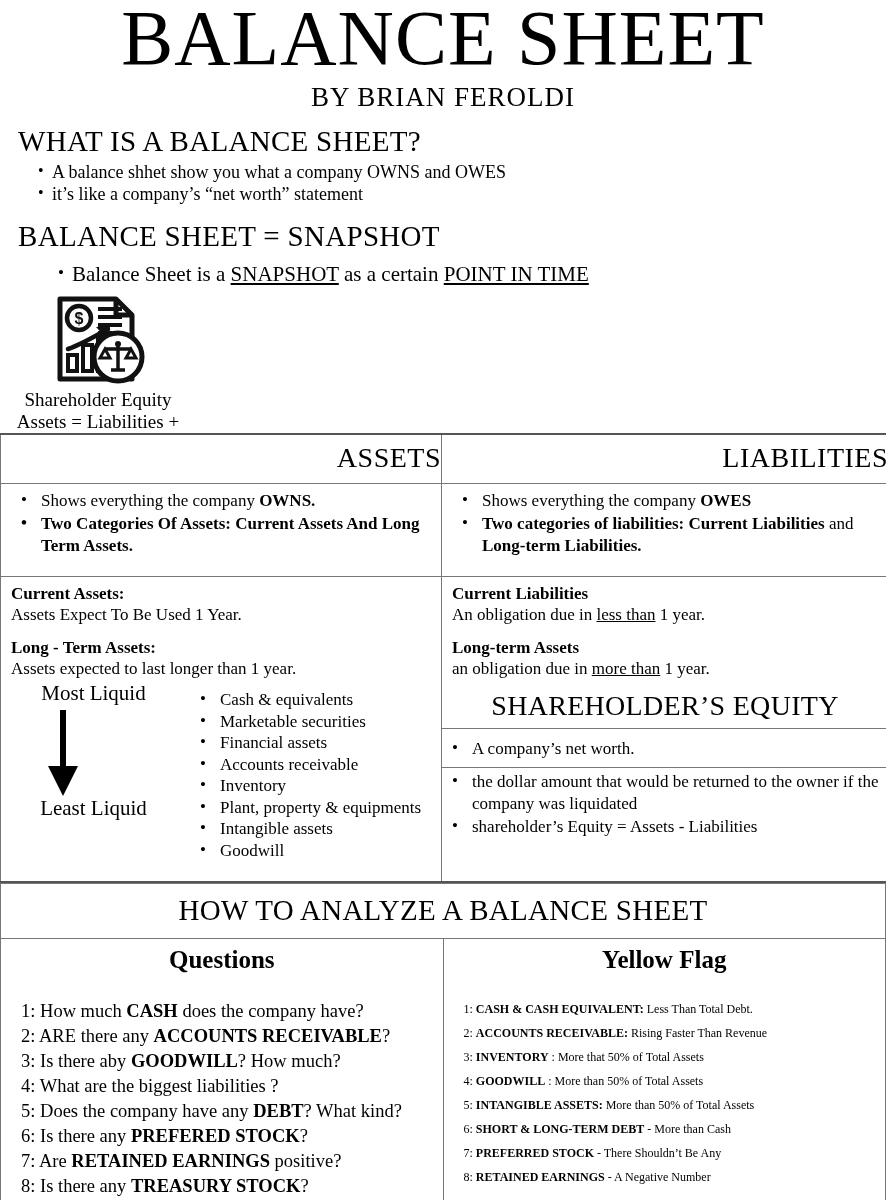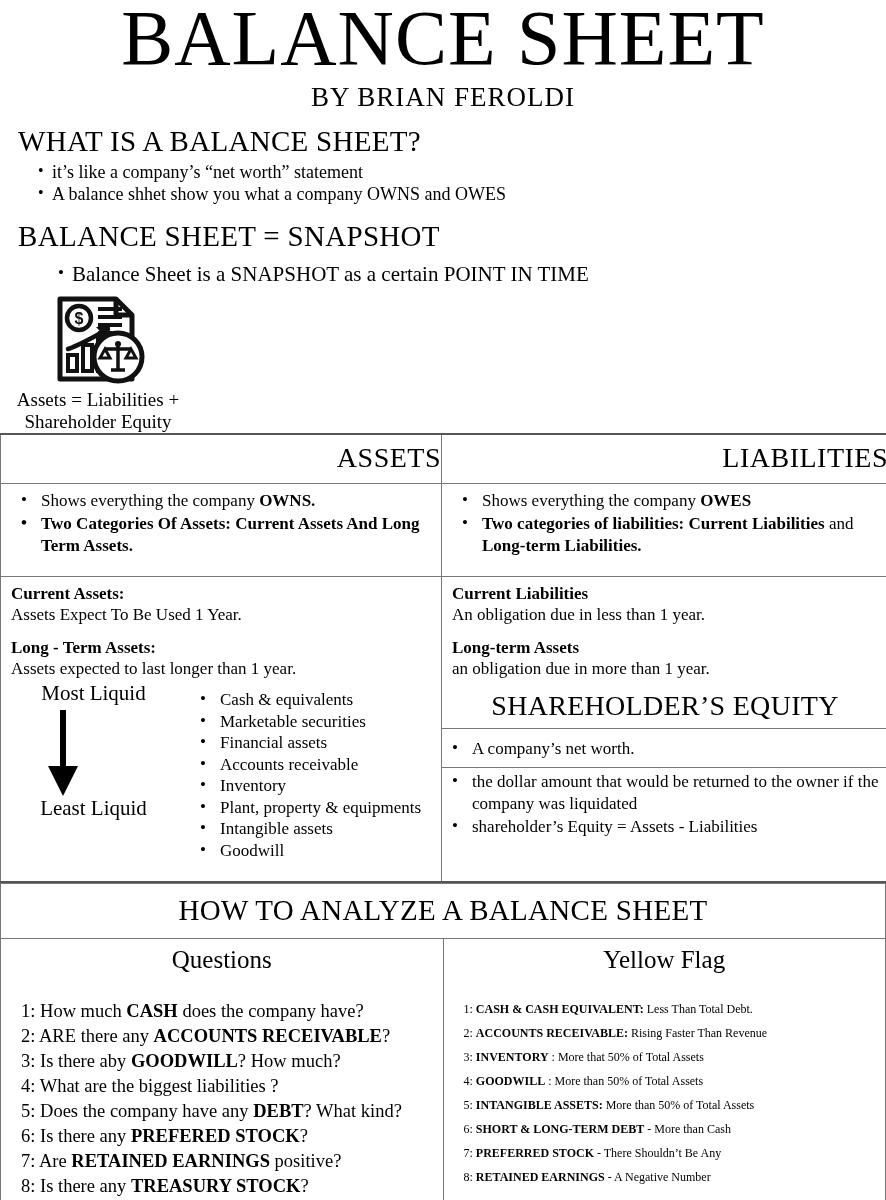--- a/index.html
+++ b/index.html
@@ -88,21 +88,21 @@
     padding-left: 14px;
     margin: 8px 0 0 40px;
   }
   .snap-bullet::before {
     content: "\2022";
     position: absolute;
     left: 0;
     top: -1px;
     font-size: 17px;
   }
-  .u { }
+  .u { text-decoration: underline; }
 
   .eq-caption {
     font-size: 19px;
     line-height: 22px;
     margin-top: 4px;
   }
   .icon-box { display: flex; justify-content: center; }
 
   
   .tbl {
@@ -199,20 +199,21 @@
     font-size: 29px;
     line-height: 36px;
     padding: 8px 0 10px 0;
     letter-spacing: 0.3px;
   }
   .sub-title {
     text-align: center;
     font-size: 25px;
     line-height: 30px;
     padding: 6px 0 2px 0;
+    font-weight: bold;
   }
   .qlist, .ylist {
     margin: 16px;
     padding: 0;
     list-style: none;
   }
   .qlist li {
     font-size: 18.5px;
     line-height: 25px;
     padding: 0 6px 0 4px;
@@ -228,22 +229,22 @@
 
 <div class="hdr">
   <div class="hdr-line2">BALANCE SHEET</div>
   <div class="hdr-byline">BY BRIAN FEROLDI</div>
 </div>
 
 <div class="intro-wrap">
   <div class="intro-left">
     <div class="sec-head">WHAT IS A BALANCE SHEET?</div>
     <ul class="intro-bullets">
+      <li>A balance shhet show you what a company OWNS and OWES</li>
       <li>it’s like a company’s “net worth” statement</li>
-      <li>A balance shhet show you what a company OWNS and OWES</li>
     </ul>
     <div class="sec-head2">BALANCE SHEET = SNAPSHOT</div>
     <div class="snap-bullet">
       <span>Balance Sheet is a </span><span class="u">SNAPSHOT</span><span> as a certain </span><span class="u">POINT IN TIME</span>
     </div>
   </div>
 
   <div class="intro-right">
     <div class="icon-box">
       <svg width="96" height="92" viewBox="0 0 96 92" xmlns="http://www.w3.org/2000/svg">
@@ -269,22 +270,22 @@
         <circle cx="68" cy="64" r="24" fill="#fff" stroke="#111" stroke-width="5"></circle>
         <line x1="68" y1="51" x2="68" y2="76" stroke="#111" stroke-width="3.5"></line>
         <line x1="55" y1="56" x2="81" y2="56" stroke="#111" stroke-width="3.5"></line>
         <circle cx="68" cy="51" r="3" fill="#111"></circle>
         <path d="M50 65 L55 56 L60 65 Z" fill="none" stroke="#111" stroke-width="3"></path>
         <path d="M76 65 L81 56 L86 65 Z" fill="none" stroke="#111" stroke-width="3"></path>
         <line x1="61" y1="77" x2="75" y2="77" stroke="#111" stroke-width="3.5"></line>
       </svg>
     </div>
     <div class="eq-caption">
+      <div>Shareholder Equity</div>
       <div>Assets = Liabilities +</div>
-      <div>Shareholder Equity</div>
     </div>
   </div>
 </div>
 
 <table class="tbl">
   <tbody>
       <tr>
     <td style="width:440px">
       <div class="col-title">ASSETS</div>
     </td>

